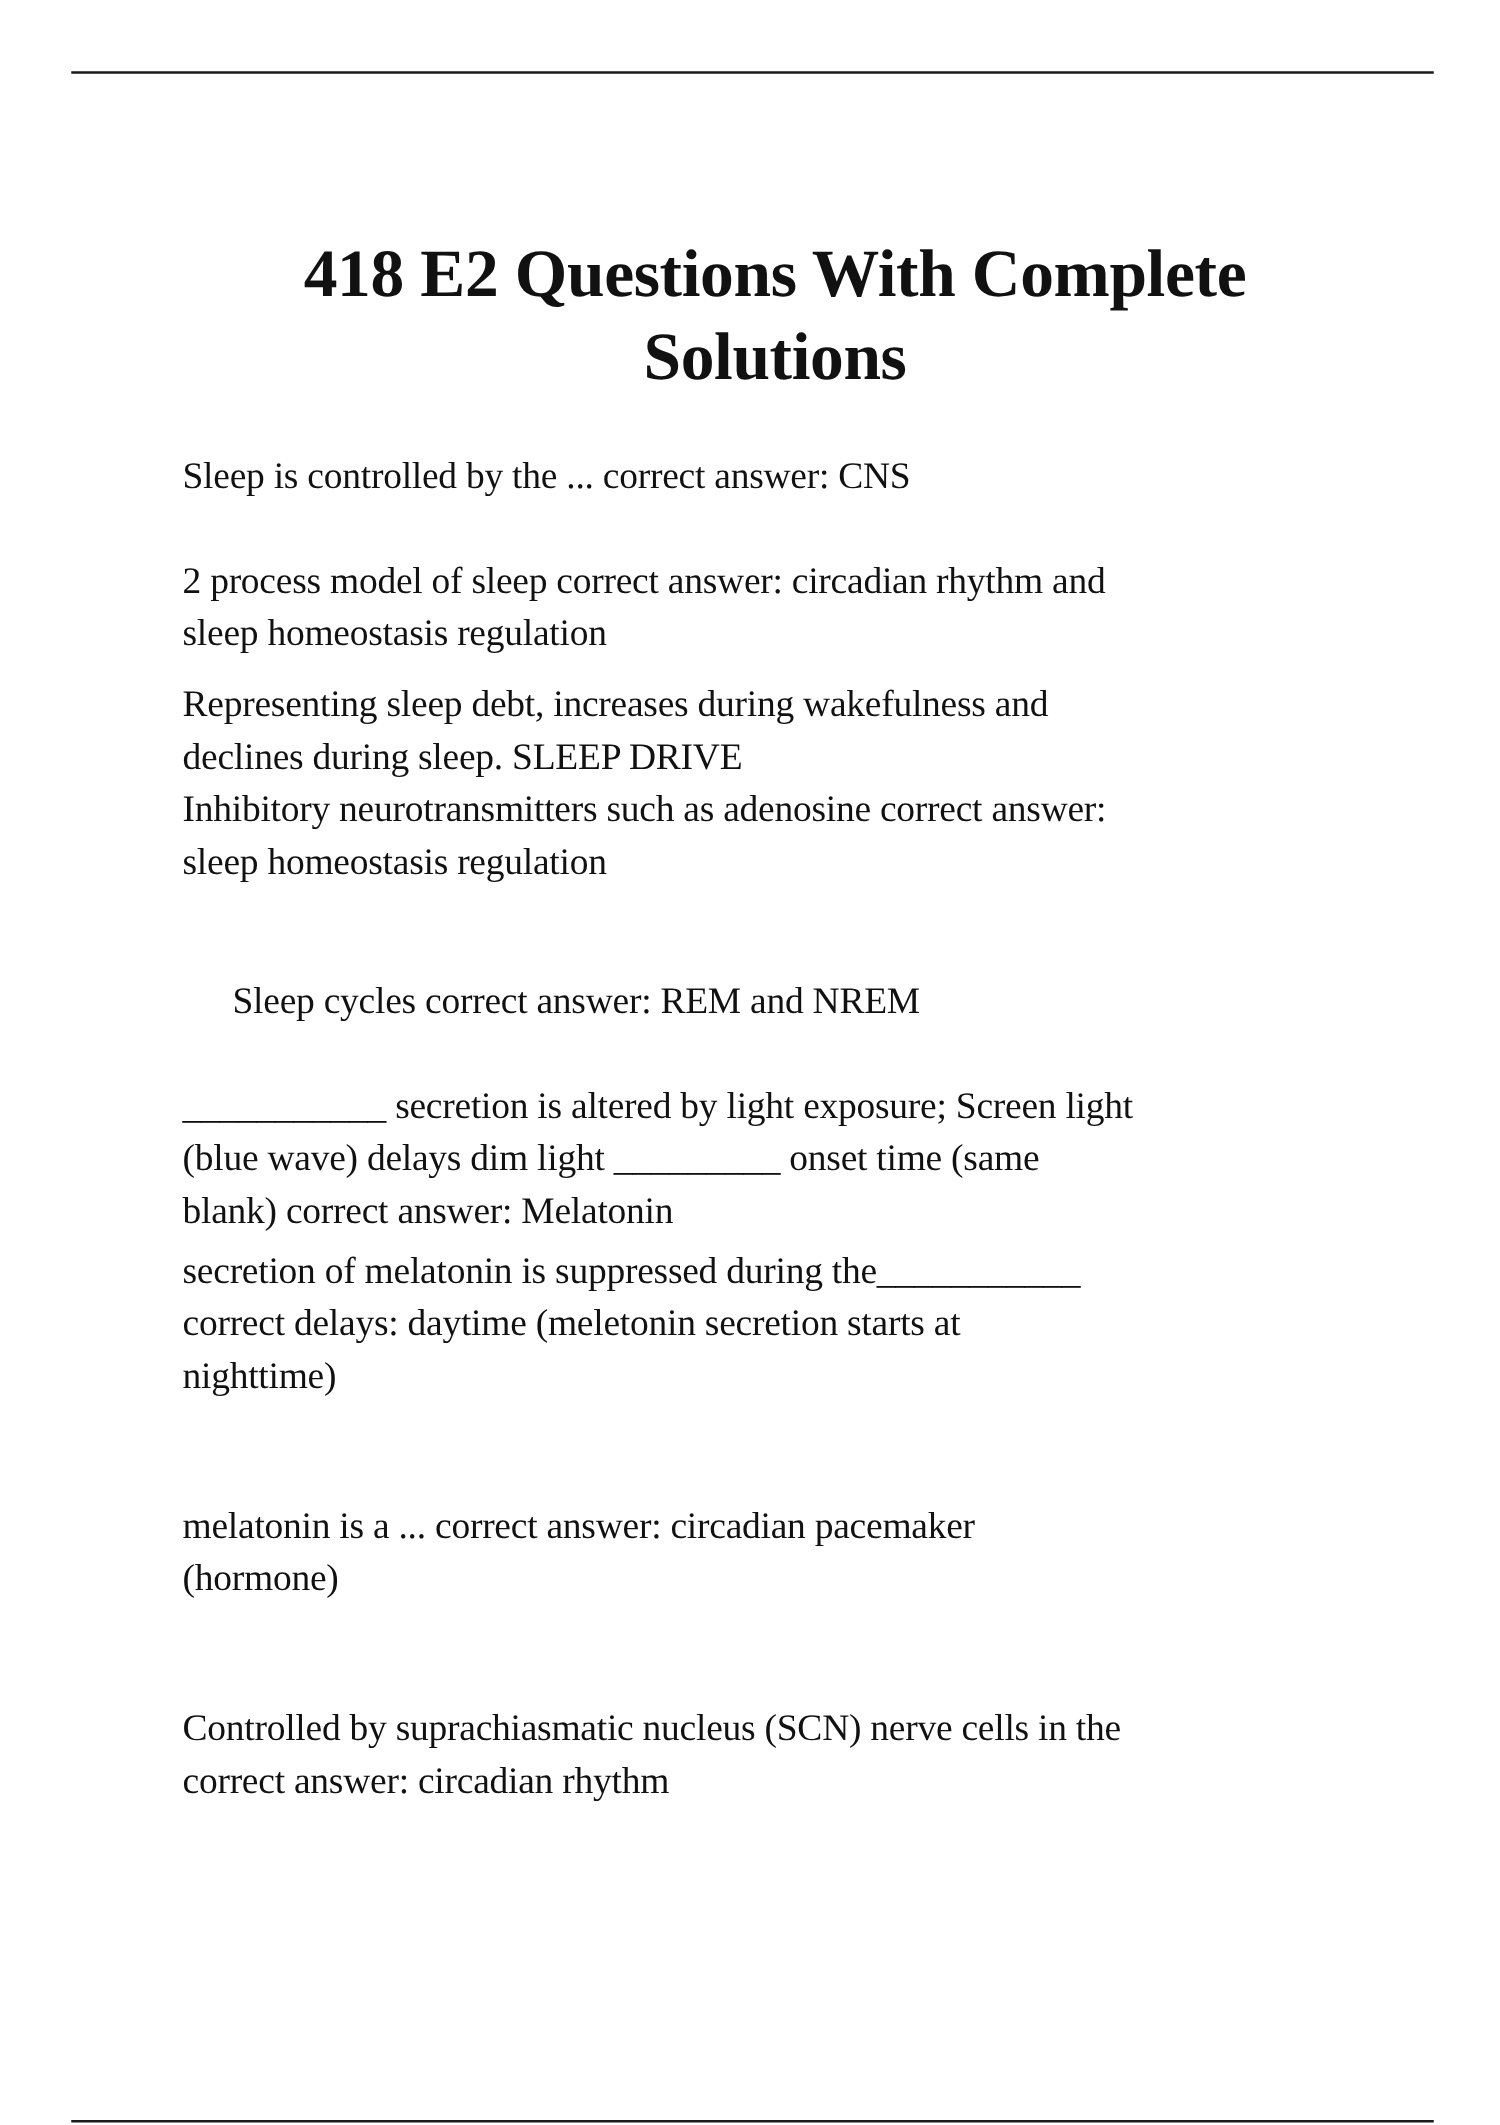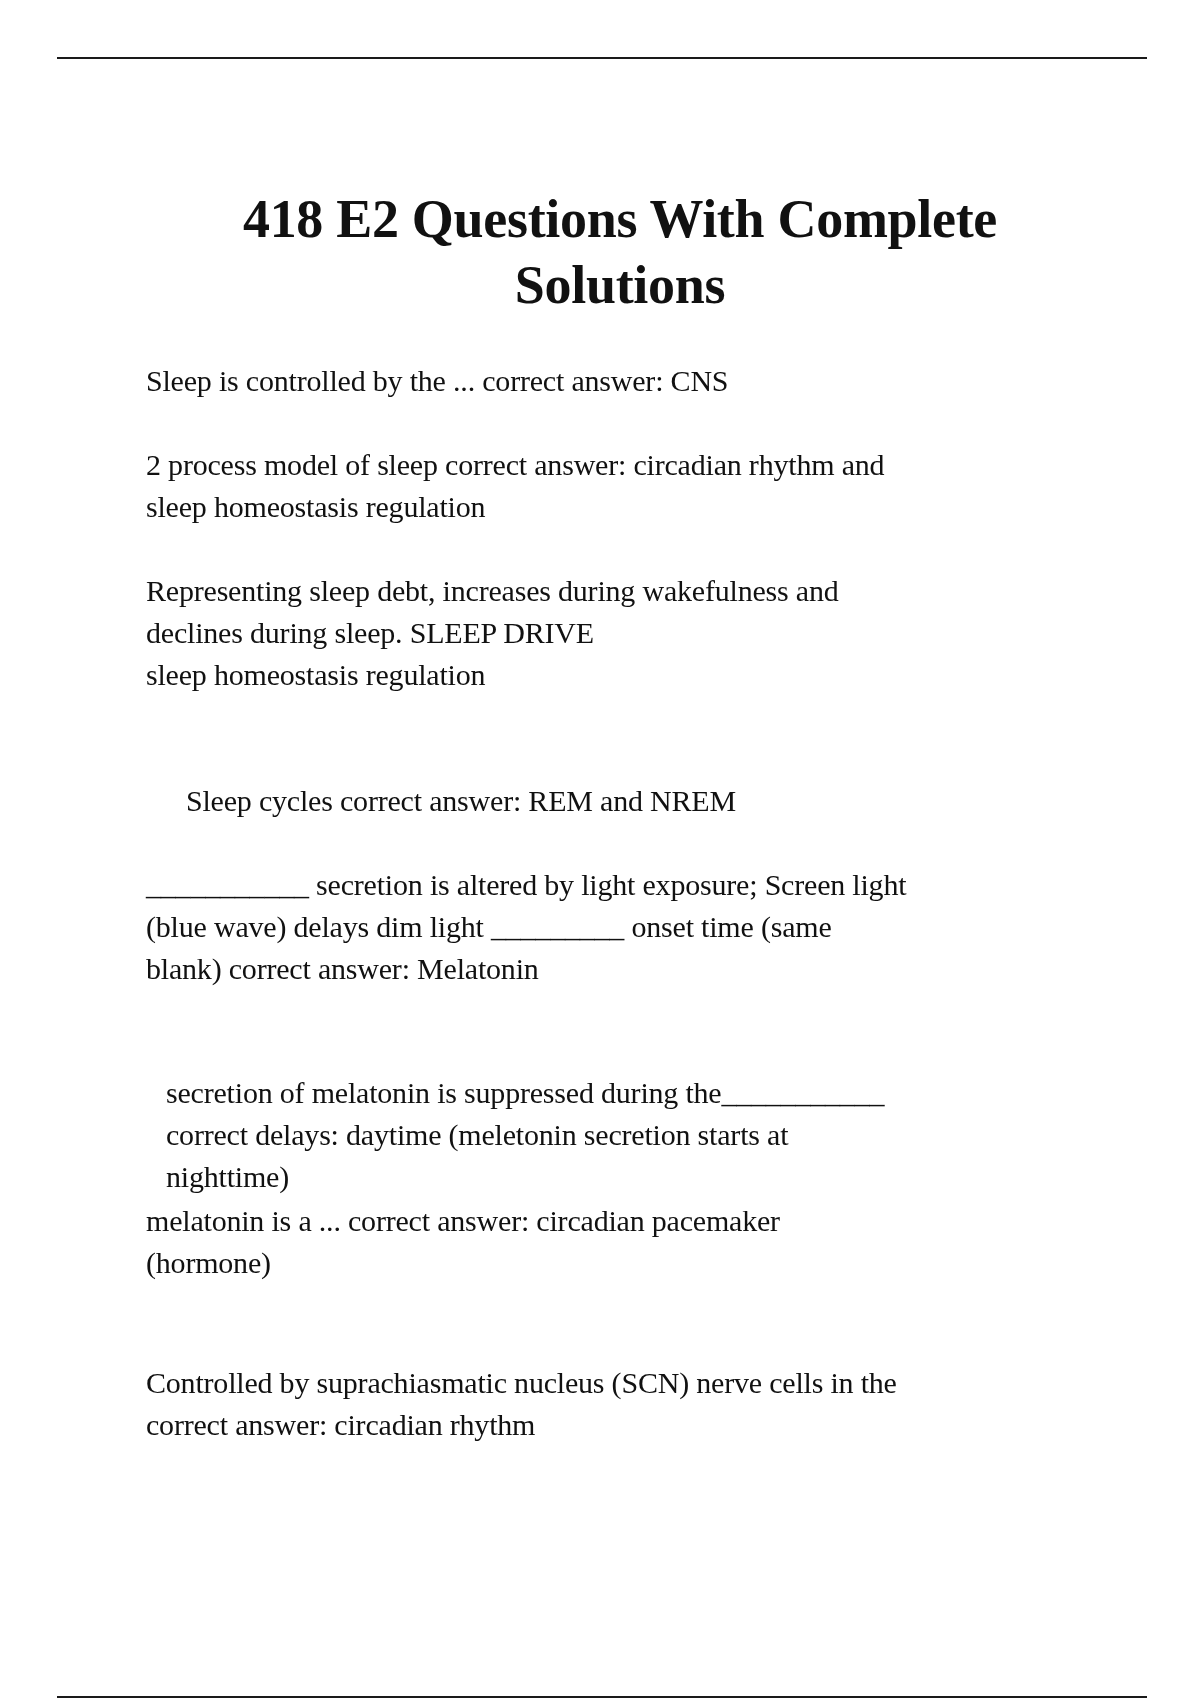--- a/index.html
+++ b/index.html
@@ -63,37 +63,38 @@
 
 <p class="qa" style="top:360px;">
   <span class="line">Sleep is controlled by the ... correct answer:  CNS</span>
 </p>
 
 <p class="qa" style="top:444px;">
   <span class="line">2 process model of sleep correct answer:  circadian rhythm and</span>
   <span class="line">sleep homeostasis regulation</span>
 </p>
 
-<p class="qa" style="top:570px;">
+<p class="qa" style="top:543px;">
   <span class="line">Representing sleep debt, increases during wakefulness and</span>
   <span class="line">declines during sleep. SLEEP DRIVE</span>
+  <span class="line">Inhibitory neurotransmitters such as adenosine correct answer:</span>
   <span class="line">sleep homeostasis regulation</span>
 </p>
 
 <p class="qa" style="top:780px;margin-left:40px;">
   <span class="line">Sleep cycles correct answer:  REM and NREM</span>
 </p>
 
 <p class="qa" style="top:864px;">
   <span class="line">___________ secretion is altered by light exposure; Screen light</span>
   <span class="line">(blue wave) delays dim light _________ onset time (same</span>
   <span class="line">blank) correct answer:  Melatonin</span>
 </p>
 
-<p class="qa" style="top:1072px;margin-left:20px;">
+<p class="qa" style="top:996px;">
   <span class="line">secretion of melatonin is suppressed during the___________</span>
   <span class="line">correct delays:  daytime (meletonin secretion starts at</span>
   <span class="line">nighttime)</span>
 </p>
 
 <p class="qa" style="top:1200px;">
   <span class="line">melatonin is a ... correct answer:  circadian pacemaker</span>
   <span class="line">(hormone)</span>
 </p>
 

